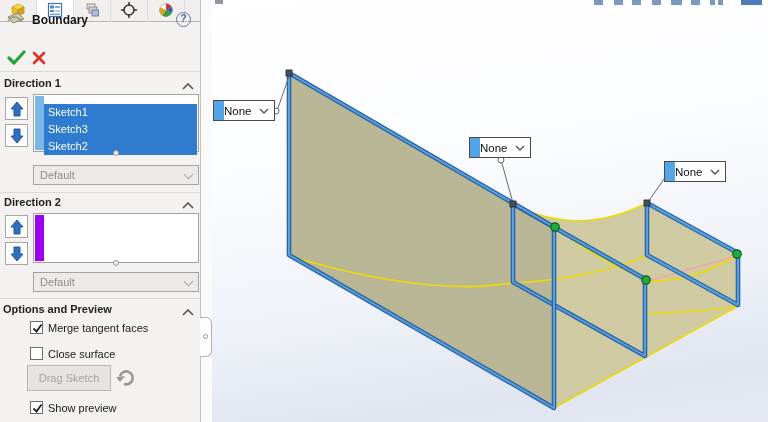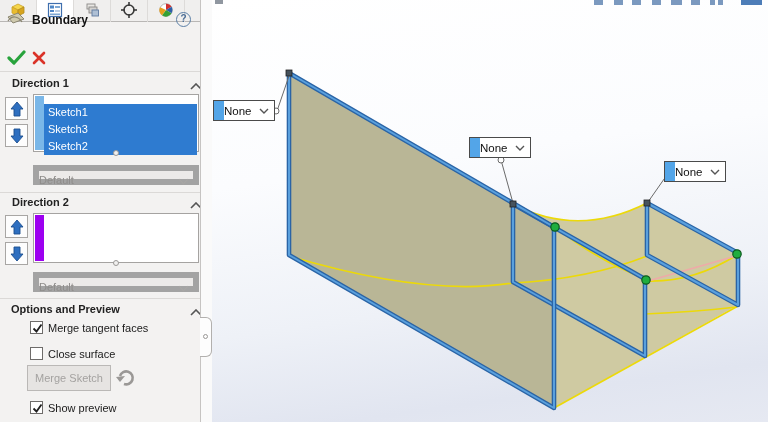--- a/index.html
+++ b/index.html
@@ -12,30 +12,30 @@
   #pm-tabs { position:absolute; left:0; top:0; width:200px; height:22px; background:#f0efee; border-bottom:1px solid #b9b7b5; display:flex; }
   .pm-tab { width:37px; height:22px; display:flex; align-items:center; justify-content:center; border-right:1px solid #dddbd9; }
   .pm-tab.selected { background:#ffffff; border-bottom:1px solid #ffffff; margin-bottom:-1px; height:23px; }
   #pm-title-row { position:absolute; left:0; top:10px; width:200px; height:20px; }
   #pm-title { position:absolute; left:32px; top:3px; font-size:12px; font-weight:bold; color:#111; }
   #boundary-icon { position:absolute; left:6px; top:1px; }
   #help-badge { position:absolute; right:9px; top:2px; width:15px; height:15px; border:1.4px solid #5b7fa6; border-radius:50%;
     color:#4a6d96; font-size:10px; font-weight:bold; text-align:center; line-height:12px; }
   #pm-actions { position:absolute; left:0; top:47px; width:200px; height:22px; }
   #pm-div1 { position:absolute; left:0; top:71px; width:200px; border-top:1px solid #dbd9d7; }
-  .grp-head { position:absolute; left:8px; width:200px; height:16px; }
+  .grp-head { position:absolute; left:0; width:200px; height:16px; }
   .grp-label { position:absolute; left:4px; top:0; font-weight:bold; color:#222; }
   .grp-chev { position:absolute; right:6px; top:3px; }
   .spin-btn { position:absolute; left:5px; width:23px; height:23px; background:#fdfdfd; border:1px solid #a8a6a4; display:flex; align-items:center; justify-content:center; }
   .listbox { position:absolute; left:33px; width:166px; background:#ffffff; border:1px solid #a5a3a1; }
   .list-strip { position:absolute; left:1px; top:1px; bottom:1px; width:9px; }
   .list-items { position:absolute; left:10px; top:9px; right:1px; }
   .list-item { height:17px; line-height:17px; padding-left:4px; color:#fff; background:#2e7bd0; }
   .grip { position:absolute; width:6px; height:6px; border:1px solid #9a9896; border-radius:50%; background:#f1f0ef; }
-  .dropdown { position:absolute; left:33px; width:166px; height:20px; background:#eceae9; border:6px solid #a3a3a3; color:#8f8d8b; line-height:18px; }
+  .dropdown { position:absolute; left:33px; width:166px; height:20px; background:#eceae9; border:1px solid #a3a3a3; color:#8f8d8b; line-height:18px; padding-left:6px; }
   .dd-chev { position:absolute; right:6px; top:7px; width:7px; height:7px; border-right:1.6px solid #a8a6a4; border-bottom:1.6px solid #a8a6a4; transform:rotate(45deg); margin-top:-2px; }
   .cb-row { position:absolute; left:30px; height:14px; }
   .cb-box { position:absolute; left:0; top:0; width:13px; height:13px; background:#fff; border:1px solid #6e6c6a; }
   .cb-label { position:absolute; left:18px; top:1px; white-space:nowrap; }
   #drag-sketch-btn { position:absolute; left:27px; top:365px; width:84px; height:26px; background:#e6e4e2; border:1px solid #bab8b6; color:#a4a2a0; text-align:center; line-height:24px; }
   #undo-icon { position:absolute; left:115px; top:368px; }
   #pm-splitter { position:absolute; left:200px; top:0; width:12px; height:422px; background:#fafafa; border-left:1px solid #c6c4c2; }
   #splitter-pill { position:absolute; left:-1px; top:317px; width:12px; height:40px; background:#fdfdfd; border:1px solid #b2b0ae; border-left:none; border-radius:0 6px 6px 0; }
   #splitter-dot { position:absolute; left:3px; top:16px; width:5px; height:5px; border:1px solid #9a9896; border-radius:50%; }
 
@@ -205,21 +205,21 @@
             <polyline points="2.5,6.5 5.5,9.5 10.5,2.5" fill="none" stroke="#1f1f1f" stroke-width="1.8"></polyline>
           </svg>
       </span>
       <span class="cb-label">Merge tangent faces</span>
     </div>
     <div class="cb-row" style="top:347px;">
       <span class="cb-box"></span>
       <span class="cb-label">Close surface</span>
     </div>
 
-    <div id="drag-sketch-btn">Merge Sketch</div>
+    <div id="drag-sketch-btn">Drag Sketch</div>
     <span id="undo-icon">
       <svg width="22" height="20">
           <path d="M5,8 A6.5,6.5 0 1 1 9,16" fill="none" stroke="#9a9896" stroke-width="2.6"></path>
           <polygon points="1,9 10,8 5,14" fill="#9a9896"></polygon>
         </svg>
     </span>
 
     <div class="cb-row" style="top:401px;">
       <span class="cb-box">
         <svg width="13" height="13">

